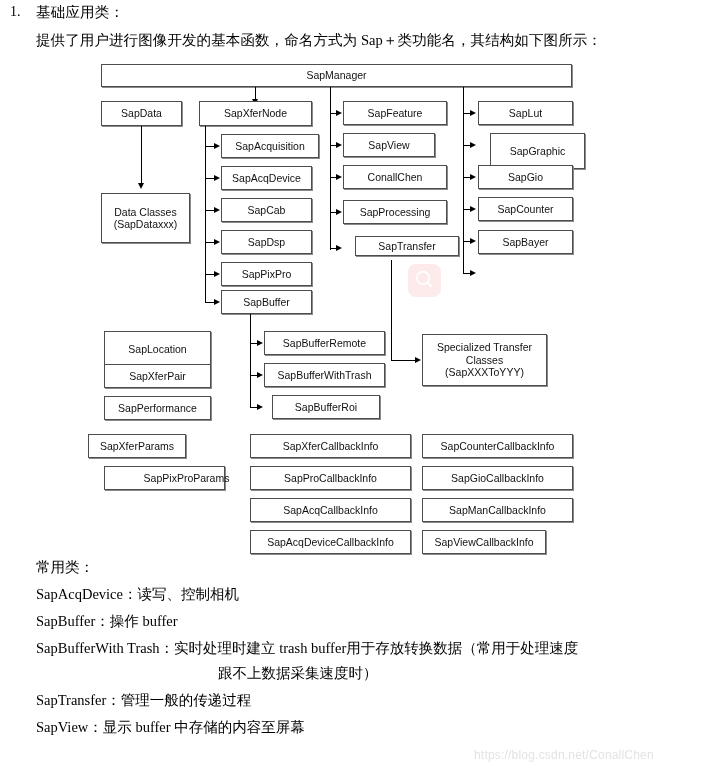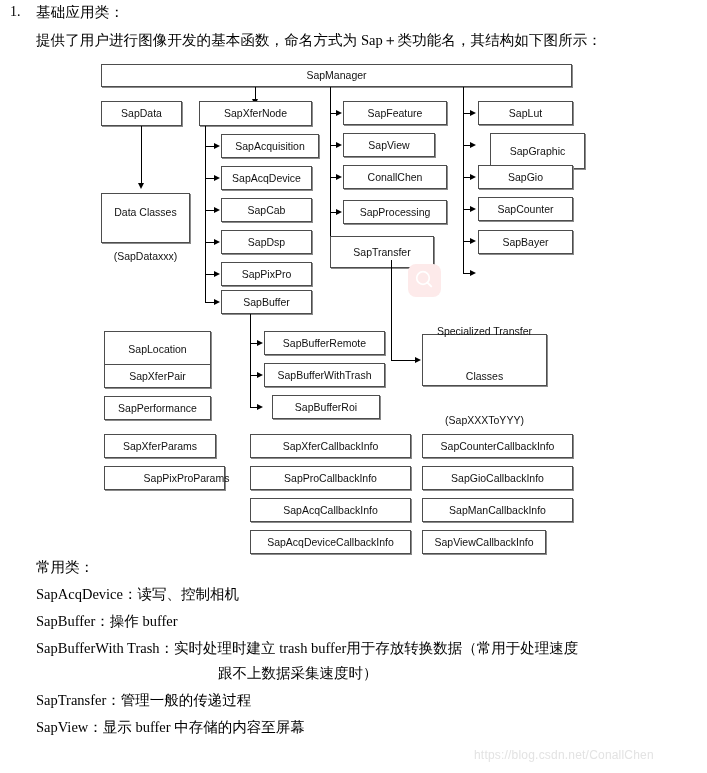--- a/index.html
+++ b/index.html
@@ -60,21 +60,21 @@
     color: #111111;
     display: flex;
     align-items: center;
     justify-content: center;
     text-align: center;
     line-height: 1.18;
     box-shadow: 1px 1px 0 #8a8a8a;
     white-space: nowrap;
   }
   .box.multi { white-space: normal; flex-direction: column; }
-  .box.multi span { display: block; margin-top: 32px; }
+  .box.multi span { display: block; }
 
   .ln {
     position: absolute;
     background: #000000;
   }
   .ln.v { width: 1px; }
   .ln.h { height: 1px; }
 
   
   .arrow-r {
@@ -201,21 +201,21 @@
     <div class="ln h" style="left:330px; top:177px; width:7px;"></div>
     <div class="arrow-r" style="left:336px; top:174px;"></div>
     <div class="box" style="left:343px; top:165px; width:104px; height:24px;">ConallChen</div>
 
     <div class="ln h" style="left:330px; top:212px; width:7px;"></div>
     <div class="arrow-r" style="left:336px; top:209px;"></div>
     <div class="box" style="left:343px; top:200px; width:104px; height:24px;">SapProcessing</div>
 
     <div class="ln h" style="left:330px; top:248px; width:7px;"></div>
     <div class="arrow-r" style="left:336px; top:245px;"></div>
-    <div class="box" style="left:330px; top:236px; width:104px; height:32px;">SapTransfer</div>
+    <div class="box" style="left:355px; top:236px; width:104px; height:20px;">SapTransfer</div>
 
     <div class="ln v" style="left:391px; top:260px; height:100px;"></div>
     <div class="ln h" style="left:391px; top:360px; width:25px;"></div>
     <div class="arrow-r" style="left:415px; top:357px;"></div>
     <div class="box multi" style="left:422px; top:334px; width:125px; height:52px;">
       <span>Specialized Transfer</span>
       <span>Classes</span>
       <span>(SapXXXToYYY)</span>
     </div>
 
@@ -241,21 +241,21 @@
     <div class="arrow-r" style="left:470px; top:238px;"></div>
     <div class="box" style="left:478px; top:230px; width:95px; height:24px;">SapBayer</div>
 
     <div class="ln h" style="left:463px; top:273px; width:8px;"></div>
     <div class="arrow-r" style="left:470px; top:270px;"></div>
 
     <div class="box" style="left:104px; top:331px; width:107px; height:36px;">SapLocation</div>
     <div class="box" style="left:104px; top:364px; width:107px; height:24px;">SapXferPair</div>
     <div class="box" style="left:104px; top:396px; width:107px; height:24px;">SapPerformance</div>
 
-    <div class="box" style="left:104px; top:434px; width:112px; height:24px;">SapXferParams</div>
+    <div class="box" style="left:88px; top:434px; width:98px; height:24px;">SapXferParams</div>
     <div class="box" style="left:104px; top:466px; width:121px; height:24px;padding-left:44px;">SapPixProParams</div>
 
     <div class="box" style="left:250px; top:434px; width:161px; height:24px;">SapXferCallbackInfo</div>
     <div class="box" style="left:250px; top:466px; width:161px; height:24px;">SapProCallbackInfo</div>
     <div class="box" style="left:250px; top:498px; width:161px; height:24px;">SapAcqCallbackInfo</div>
     <div class="box" style="left:250px; top:530px; width:161px; height:24px;">SapAcqDeviceCallbackInfo</div>
 
     <div class="box" style="left:422px; top:434px; width:151px; height:24px;">SapCounterCallbackInfo</div>
     <div class="box" style="left:422px; top:466px; width:151px; height:24px;">SapGioCallbackInfo</div>
     <div class="box" style="left:422px; top:498px; width:151px; height:24px;">SapManCallbackInfo</div>

